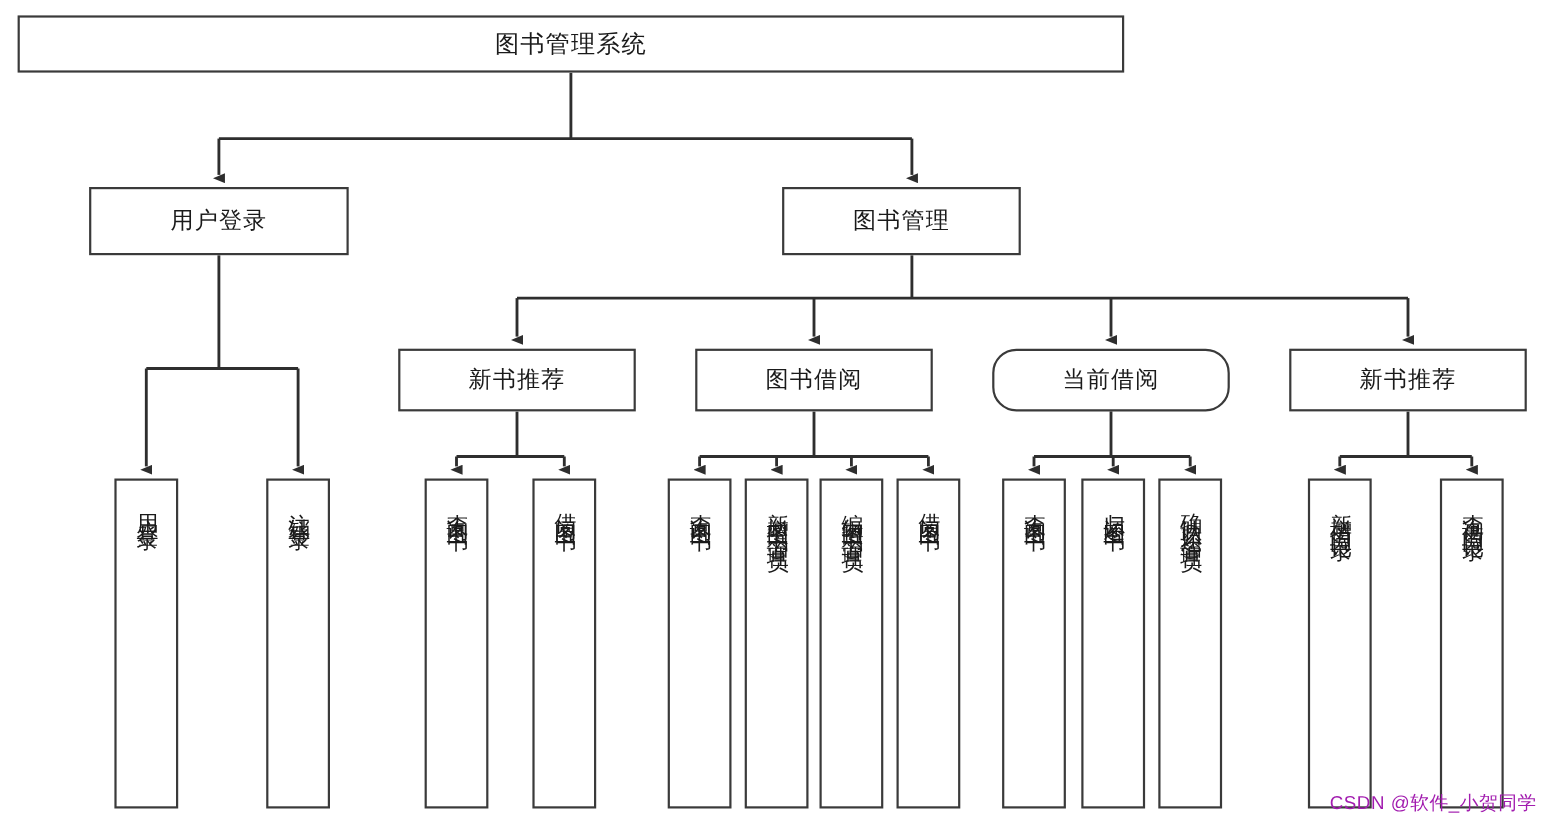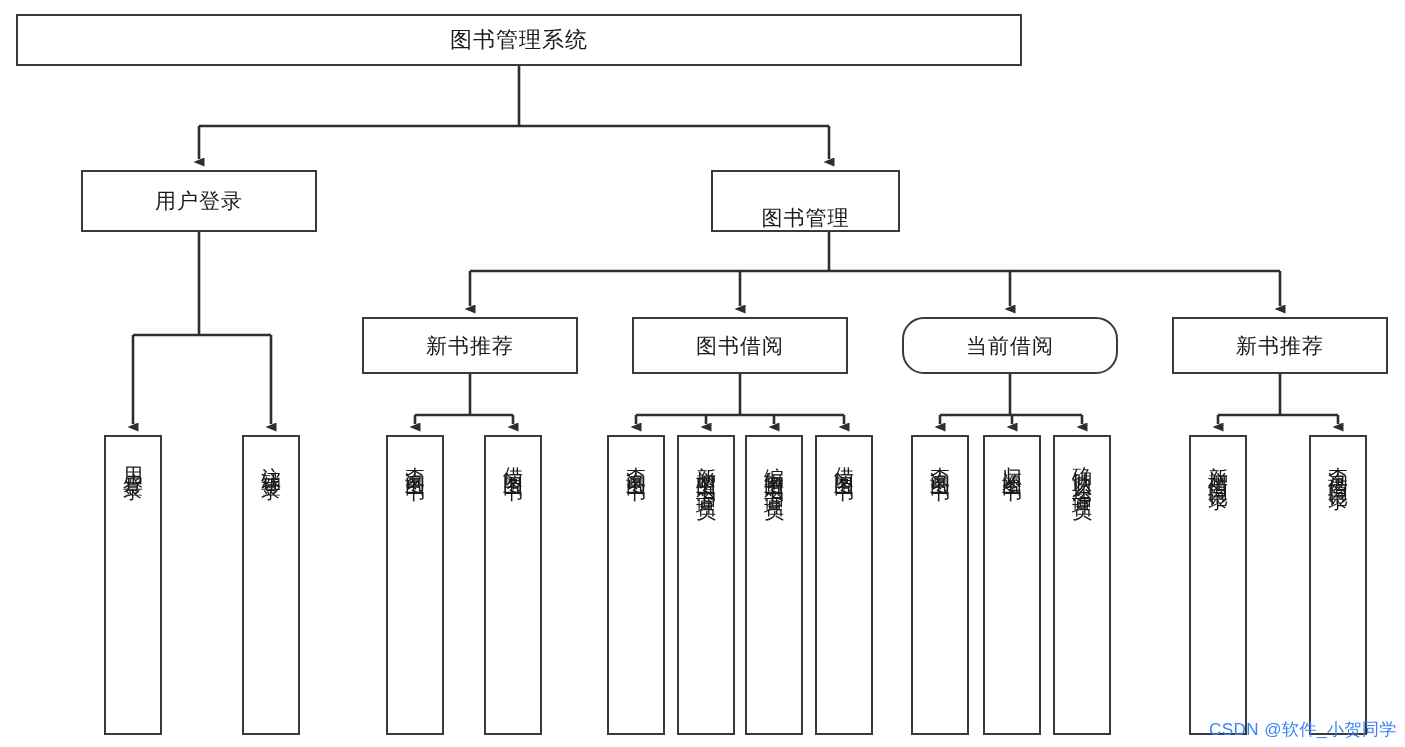--- a/index.html
+++ b/index.html
@@ -57,21 +57,21 @@
     letter-spacing: 5px;
     line-height: 1.05;
     white-space: nowrap;
     display: block;
   }
   .watermark {
     position: absolute;
     right: 8px;
     bottom: 6px;
     font-size: 17px;
-    color: #3b82f6;
+    color: #a21caf;
     letter-spacing: 0.5px;
     z-index: 5;
     white-space: nowrap;
   }
 </style>
 </head>
 <body>
 
 <div id="canvas">
 
@@ -128,21 +128,21 @@
     </g>
   </svg>
 
   <div class="node horiz root" style="left: 16px; top: 14px; width: 1006px; height: 52px;">
     <span>图书管理系统</span>
   </div>
 
   <div class="node horiz" style="left: 81px; top: 170px; width: 236px; height: 62px;">
     <span>用户登录</span>
   </div>
-  <div class="node horiz" style="left: 711px; top: 170px; width: 189px; height: 62px; align-items: flex-end;">
+  <div class="node horiz" style="left: 711px; top: 170px; width: 217px; height: 62px;">
     <span>图书管理</span>
   </div>
 
   <div class="node horiz" style="left: 362px; top: 317px; width: 216px; height: 57px;">
     <span>新书推荐</span>
   </div>
   <div class="node horiz" style="left: 632px; top: 317px; width: 216px; height: 57px;">
     <span>图书借阅</span>
   </div>
   <div class="node horiz" style="left: 902px; top: 317px; width: 216px; height: 57px; border-radius: 22px;">

